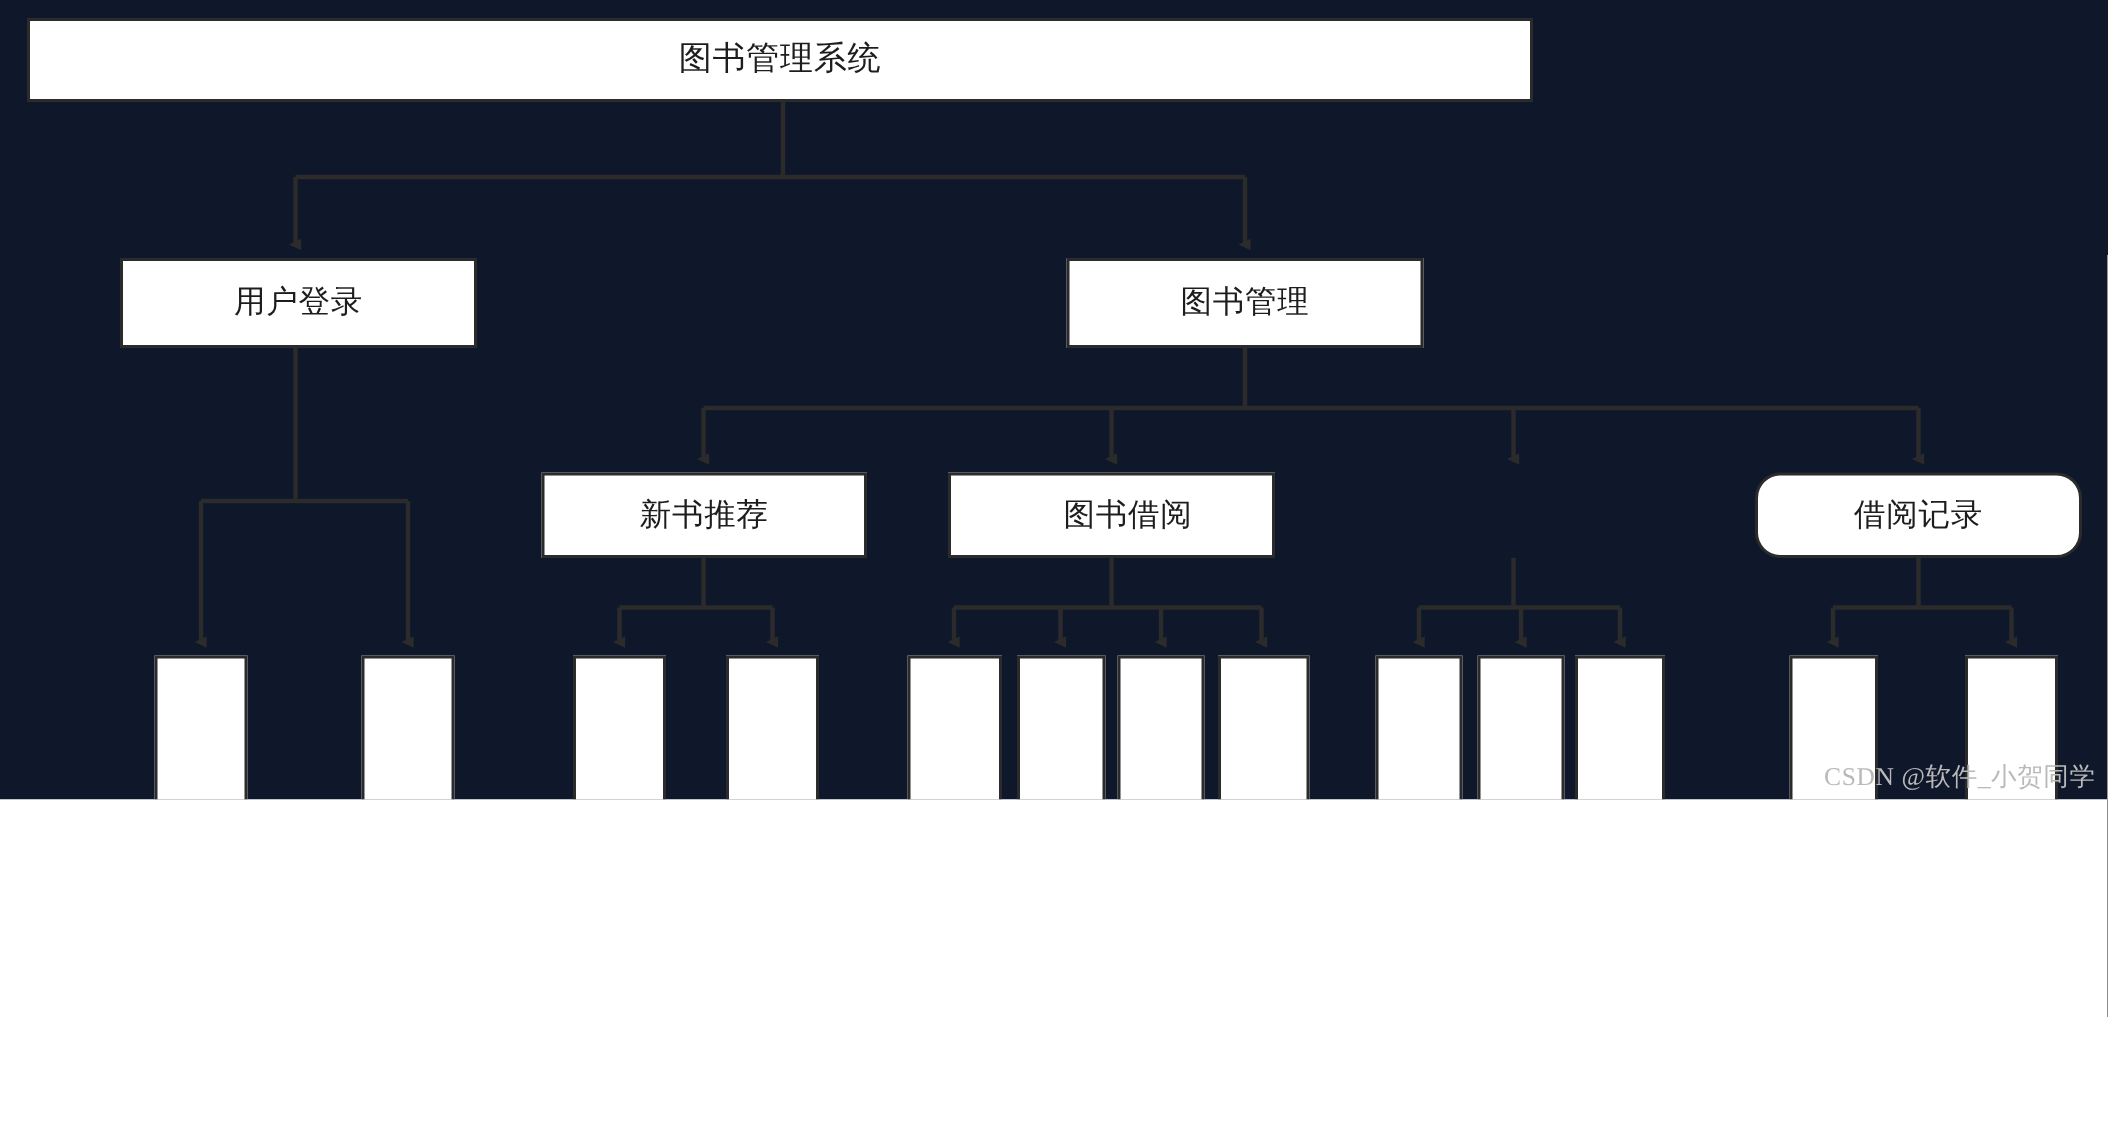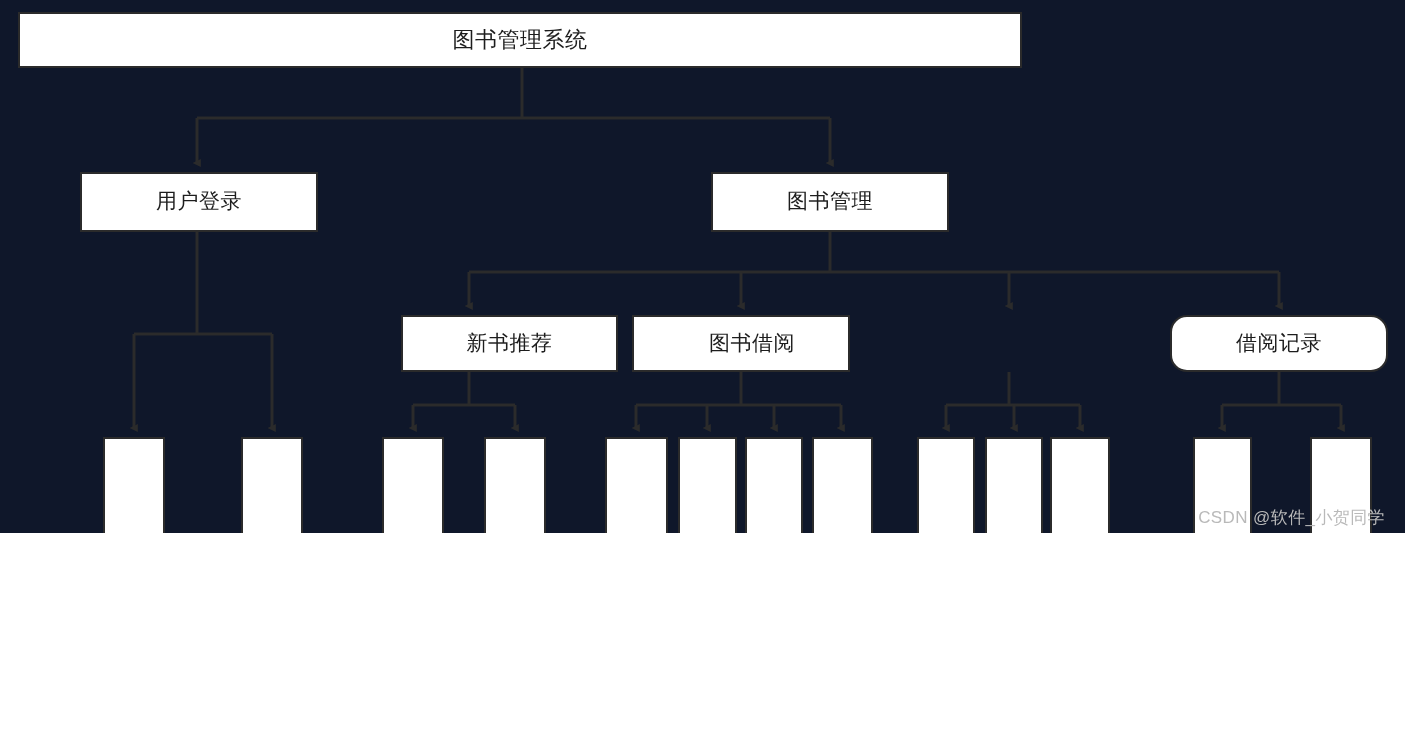--- a/index.html
+++ b/index.html
@@ -54,27 +54,27 @@
   .node.leaf .node-label {
     writing-mode: vertical-rl;
     text-orientation: upright;
     font-size: 21px;
     line-height: 1.06;
     letter-spacing: 2.5px;
     white-space: nowrap;
   }
   #watermark {
     position: absolute;
-    right: 20px;
+    right: 8px;
     bottom: 4px;
     font-size: 17px;
     color: #b9b9b9;
     letter-spacing: 0.4px;
     white-space: nowrap;
-    font-family: Liberation Sans, sans-serif;
+    font-family: Liberation Serif, serif;
   }
 </style>
 </head>
 <body>
 
 <div id="diagram-root">
 
   <svg id="edge-layer" viewBox="0 0 1405 747" width="1405" height="747" xmlns="http://www.w3.org/2000/svg">
     <defs>
       <marker id="arrow" markerWidth="9" markerHeight="9" refX="4.5" refY="4.2" orient="auto" markerUnits="userSpaceOnUse">
@@ -129,21 +129,21 @@
     <span class="node-label">图书管理系统</span>
   </div>
 
   <div class="node level2" style="left:80px; top:172px; width:238px; height:60px;">
     <span class="node-label">用户登录</span>
   </div>
   <div class="node level2" style="left:711px; top:172px; width:238px; height:60px;">
     <span class="node-label">图书管理</span>
   </div>
 
-  <div class="node level2" style="left:361px; top:315px; width:217px; height:57px;margin-left:40px;">
+  <div class="node level2" style="left:361px; top:315px; width:217px; height:57px;">
     <span class="node-label">新书推荐</span>
   </div>
   <div class="node level2" style="left:632px; top:315px; width:218px; height:57px;padding-left:22px;">
     <span class="node-label">图书借阅</span>
   </div>
   <div class="node level2" style="left:1170px; top:315px; width:218px; height:57px;border-radius:17px;">
     <span class="node-label">借阅记录</span>
   </div>
 
   <div class="node leaf" style="left:103px; top:437px; width:62px; height:299px;">

